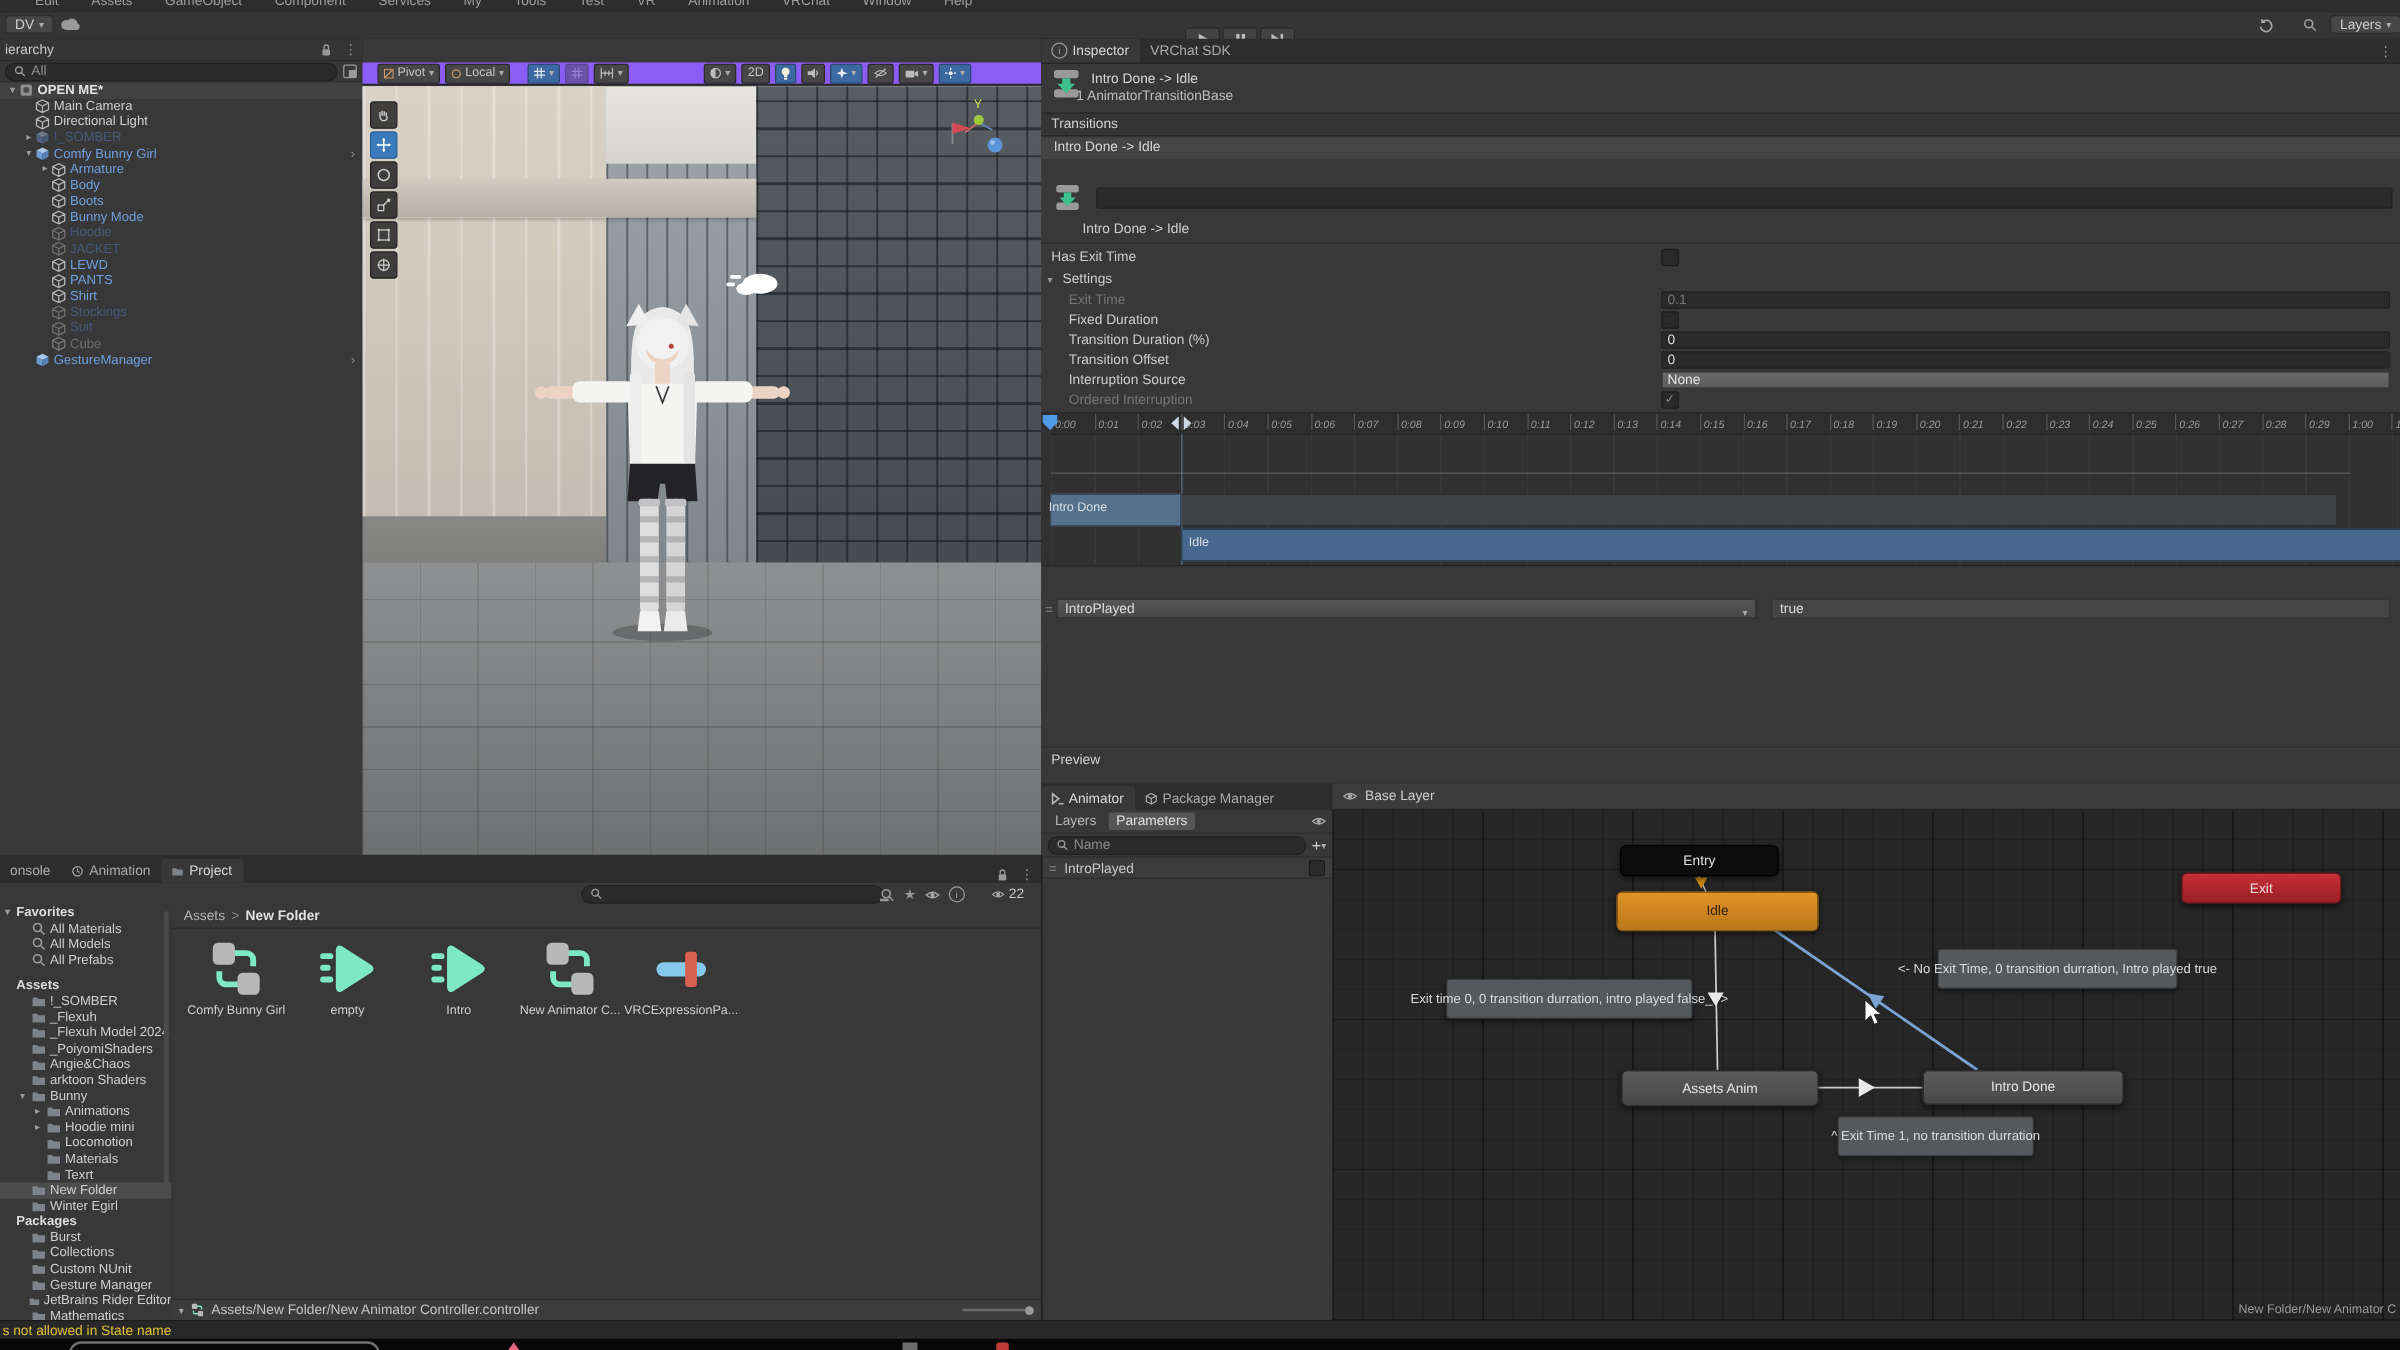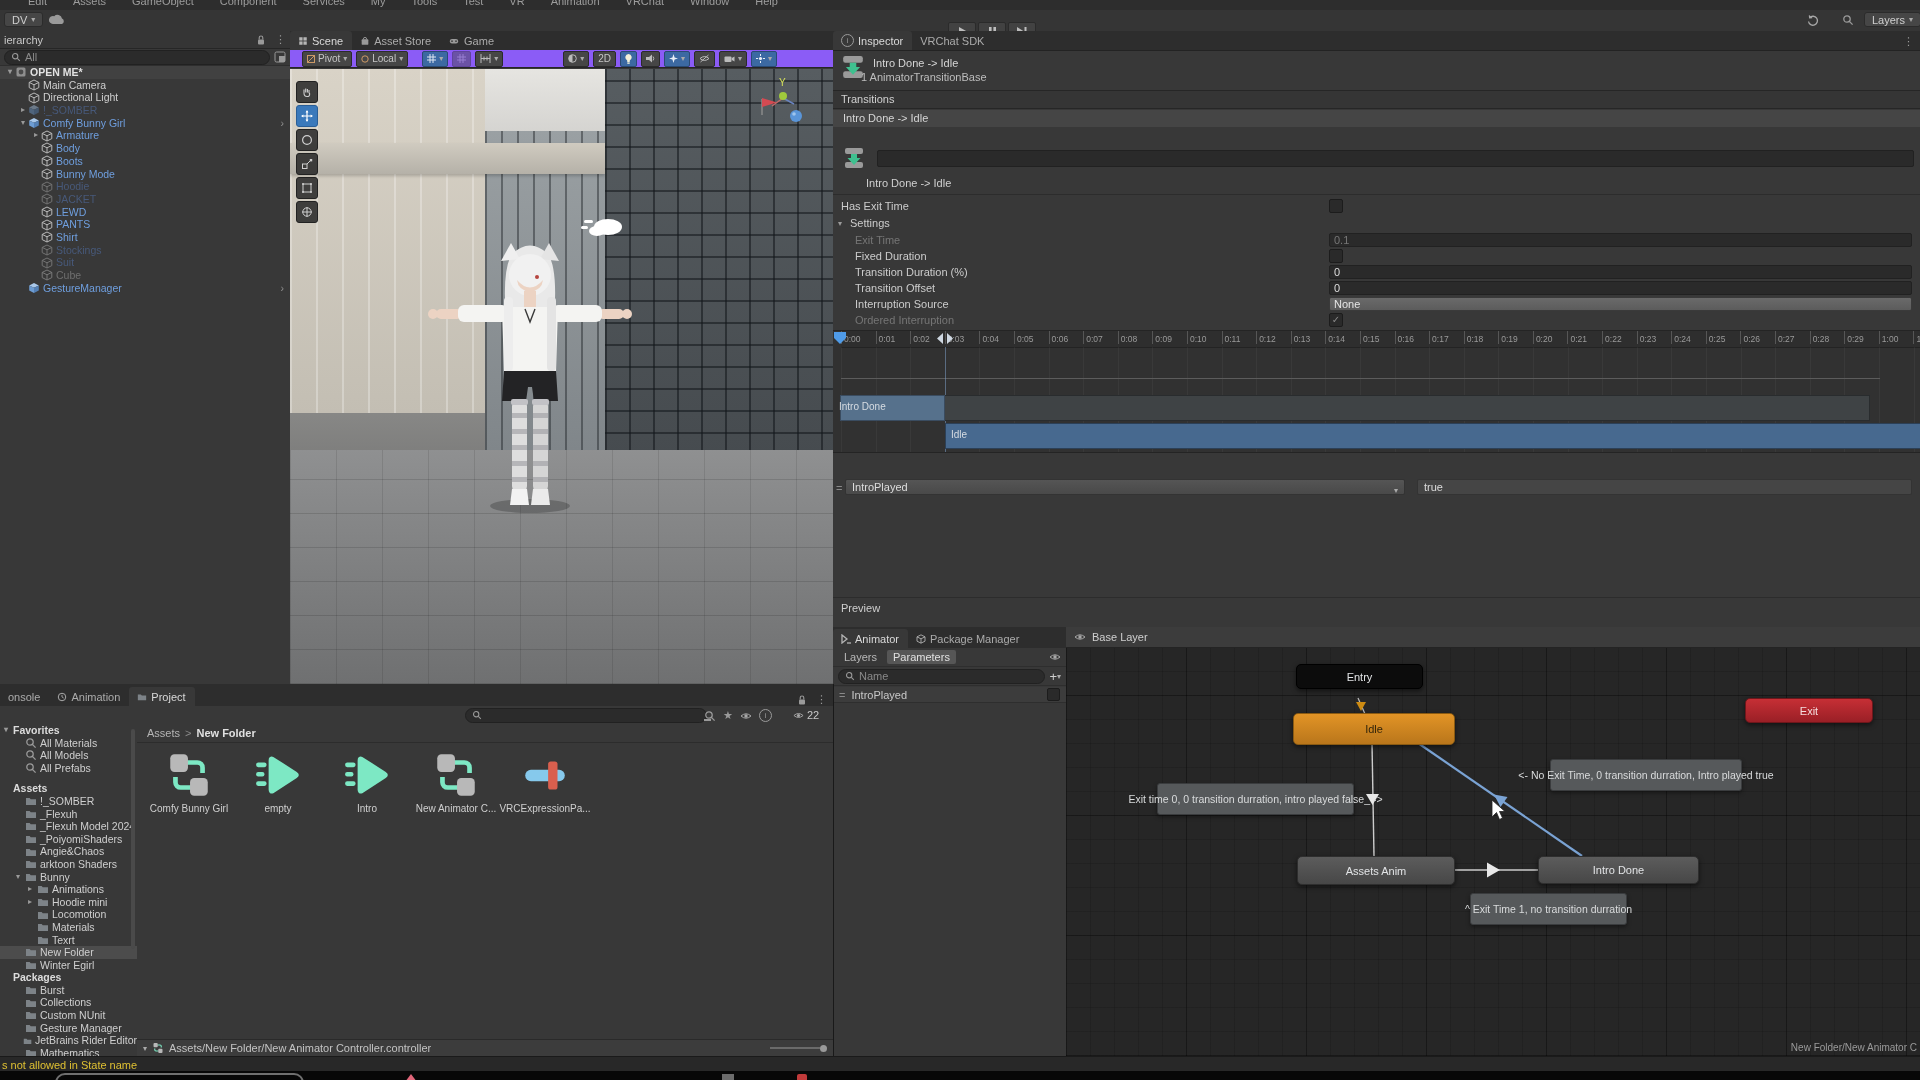--- a/index.html
+++ b/index.html
@@ -87,21 +87,21 @@
   .ival.dis{color:#767676;}
   .chk{position:absolute;left:496px;width:12px;height:12px;background:#2a2a2a;border:1px solid #1c1c1c;border-radius:2px;
        color:#9a9a9a;font-size:10px;line-height:11px;text-align:center;}
   .drop{position:absolute;left:496px;width:583px;height:14px;background:linear-gradient(#6a6a6a,#5c5c5c);
         border:1px solid #3a3a3a;border-radius:2px;color:#e6e6e6;padding:0 4px;box-sizing:border-box;line-height:13px;}
   
   #timeline{position:absolute;left:0;top:299px;width:1087px;height:121px;background:#313131;border-top:1px solid #242424;border-bottom:1px solid #242424;}
   #ruler{position:absolute;left:8px;right:0;top:0;height:16px;background:#2e2e2e;border-bottom:1px solid #232323;
          white-space:nowrap;overflow:hidden;}
   .tick{display:inline-block;width:34.6px;font-size:8.5px;color:#9a9a9a;padding-top:3px;box-sizing:border-box;
-        border-left:1px solid #565656;padding-left:2px;vertical-align:top;}
+        border-left:1px solid #565656;padding-left:2px;vertical-align:top;font-style:italic;}
   #tl-body{position:absolute;left:8px;right:0;top:16px;bottom:0;
         background:repeating-linear-gradient(90deg,rgba(255,255,255,.04) 0 1px,transparent 1px 34.6px);}
   .tl-mid{position:absolute;left:8px;right:40px;top:47px;height:1px;background:#5c5c5c;}
   .track{position:absolute;left:0;width:100%;}
   .bar{position:absolute;top:0;height:26px;box-sizing:border-box;}
   .bar-label{position:absolute;top:6px;left:6px;font-size:10px;color:#d6dce2;}
   #marker-line{position:absolute;left:112px;top:16px;bottom:0;width:1px;background:rgba(130,170,220,.45);}
   
   .cond-drop{position:absolute;left:12px;top:0;width:560px;height:16px;background:linear-gradient(#555,#494949);
         border:1px solid #333;border-radius:2px;color:#ddd;line-height:15px;padding:0 6px;box-sizing:border-box;}
@@ -531,40 +531,20 @@
           <svg class="icon">
             <use href="#i-prefab"></use>
           </svg>
           <span class="lbl">GestureManager</span>
           <span class="chev">›</span>
         </div>
       </div>
   </div>
 
   <div id="scene" class="abs">
-    <div class="tabstrip" style="height:19px">
-      <span class="tab active">
-          <svg class="ic" style="width:10px;height:10px">
-            <use href="#i-grid"></use>
-          </svg>
-          <span>Scene</span>
-        </span>
-      <span class="tab">
-          <svg class="ic" style="width:10px;height:10px">
-            <use href="#i-bag"></use>
-          </svg>
-          <span>Asset Store</span>
-        </span>
-      <span class="tab">
-          <svg class="ic" style="width:12px;height:10px">
-            <use href="#i-pad"></use>
-          </svg>
-          <span>Game</span>
-        </span>
-    </div>
     <div id="scene-toolbar">
       <span class="stb">
           <svg width="8" height="8" viewBox="0 0 8 8">
             <rect x="0.5" y="0.5" width="7" height="7" fill="none" stroke="#c96"></rect>
             <line x1="1" y1="7" x2="7" y2="1" stroke="#c96"></line>
           </svg>
           <span>Pivot</span>
           <span class="caret">▾</span>
         </span>
       <span class="stb">
@@ -903,21 +883,21 @@
         <line x1="292" y1="50" x2="299" y2="66" stroke="#bbb" stroke-width="1.2"></line>
         <polygon points="290,54 300,54 295,63" fill="#cd8b12"></polygon>
         <line x1="306" y1="95" x2="308" y2="208" stroke="#cccccc" stroke-width="1.4"></line>
         <polygon points="300,146 313,146 306.5,157" fill="#e8e8e8"></polygon>
         <line x1="387" y1="222" x2="472" y2="222" stroke="#cccccc" stroke-width="1.4"></line>
         <polygon points="421,214.5 421,229.5 434,222" fill="#e8e8e8"></polygon>
         <line x1="516" y1="208" x2="352" y2="95" stroke="#7aa3d4" stroke-width="2.2"></line>
         <polygon points="428,146.5 441.5,149 434.5,159" fill="#7aa3d4"></polygon>
         <polygon points="426,152 426,169 430.5,164.5 433.5,171.5 436.5,170 433.5,163.5 439,163.5" fill="#ffffff" stroke="#222" stroke-width="0.8"></polygon>
       </svg>
-      <div class="node entry" style="left:230px;top:16px;width:125px;height:23px">
+      <div class="node entry" style="left:230px;top:28px;width:125px;height:23px">
           <span>Entry</span>
         </div>
       <div class="node orange" style="left:227px;top:65px;width:160px;height:30px">
           <span>Idle</span>
         </div>
       <div class="node exit" style="left:679px;top:50px;width:126px;height:23px">
           <span>Exit</span>
         </div>
       <div class="node" style="left:231px;top:208px;width:156px;height:27px">
           <span>Assets Anim</span>

